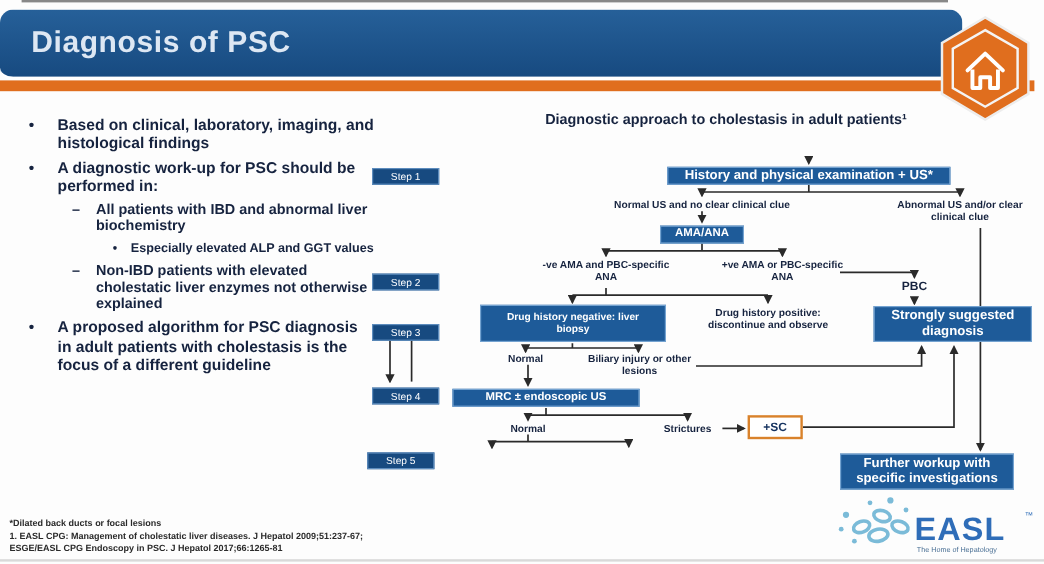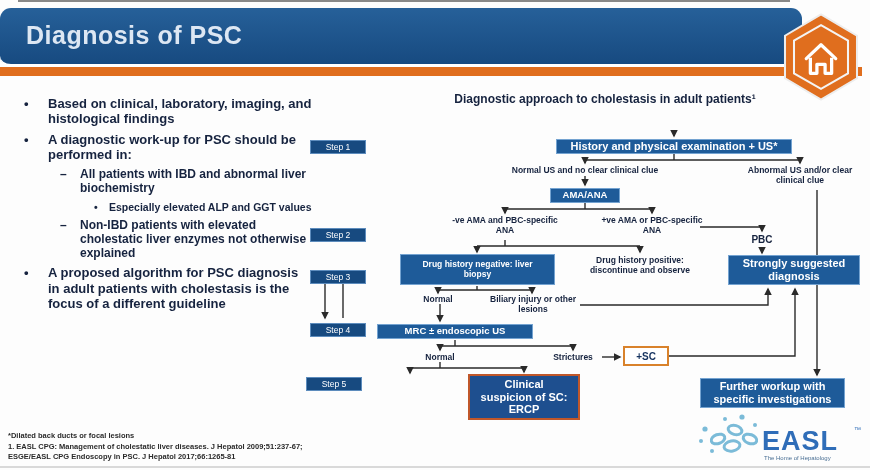--- a/index.html
+++ b/index.html
@@ -148,21 +148,20 @@
   <div class="fc-el fc-step" style="left:310px;top:270px;width:56px;height:14px;">Step 3</div>
   <div class="fc-el fc-step" style="left:310px;top:323px;width:56px;height:14px;">Step 4</div>
   <div class="fc-el fc-step" style="left:306px;top:377px;width:56px;height:14px;">Step 5</div>
 
   <div class="fc-el fc-box" style="left:556px;top:139px;width:236px;height:15px;">History and physical examination + US*</div>
   <div class="fc-el fc-box" style="left:550px;top:188px;width:70px;height:15px;font-size:9.5px;">AMA/ANA</div>
   <div class="fc-el fc-box" style="left:400px;top:254px;width:155px;height:31px;font-size:8.5px;padding:13px 8px;">Drug history negative: liver biopsy</div>
   <div class="fc-el fc-box" style="left:728px;top:255px;width:132px;height:30px;padding:0 6px;">Strongly suggested diagnosis</div>
   <div class="fc-el fc-box" style="left:377px;top:324px;width:156px;height:15px;font-size:9.5px;">MRC ± endoscopic US</div>
   <div class="fc-el sc-box" style="left:623px;top:346px;width:46px;height:20px;">+SC</div>
-  <div class="fc-el fc-box ercp" style="left:468px;top:374px;width:112px;height:46px;padding:0 10px;">Clinical suspicion of SC: ERCP</div>
   <div class="fc-el fc-box" style="left:700px;top:378px;width:145px;height:30px;padding:0 10px;">Further workup with specific investigations</div>
 
   <div class="footnotes">
     <div>*Dilated back ducts or focal lesions</div>
     <div>1. EASL CPG: Management of cholestatic liver diseases. J Hepatol 2009;51:237-67;</div>
     <div>ESGE/EASL CPG Endoscopy in PSC. J Hepatol 2017;66:1265-81</div>
   </div>
 
   <div class="easl">
     <svg width="180" height="58" viewBox="0 0 180 58">

